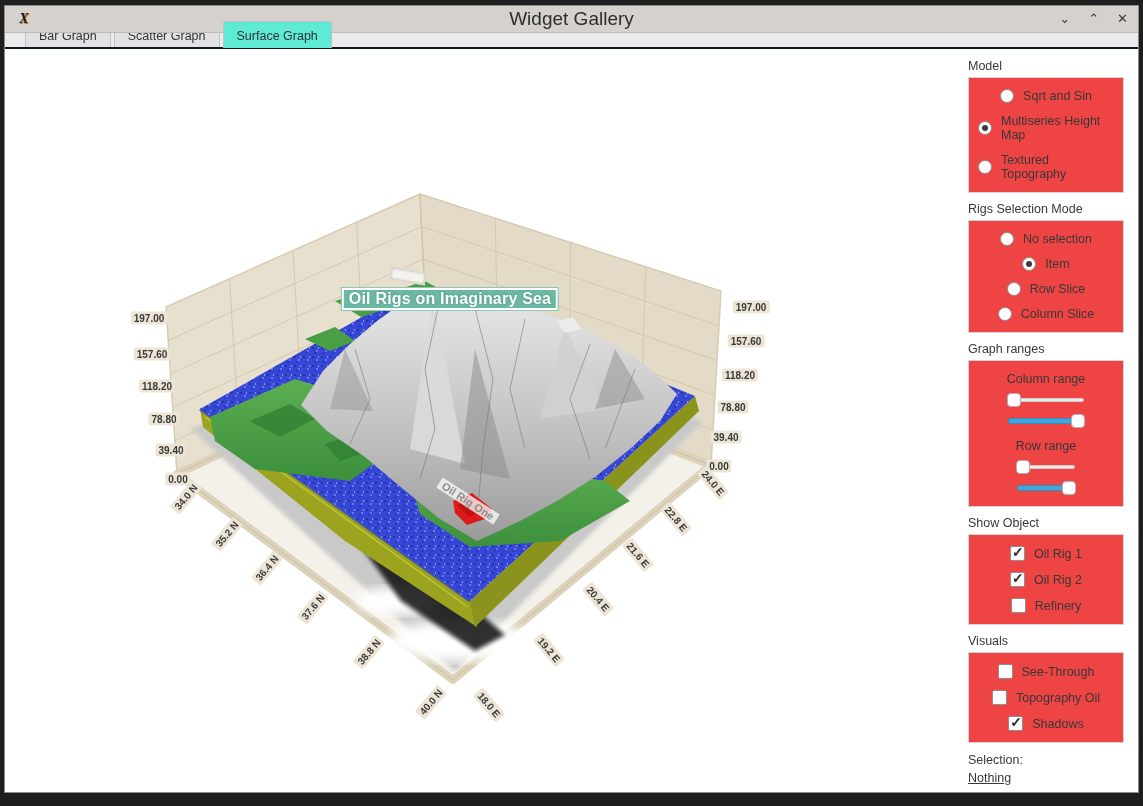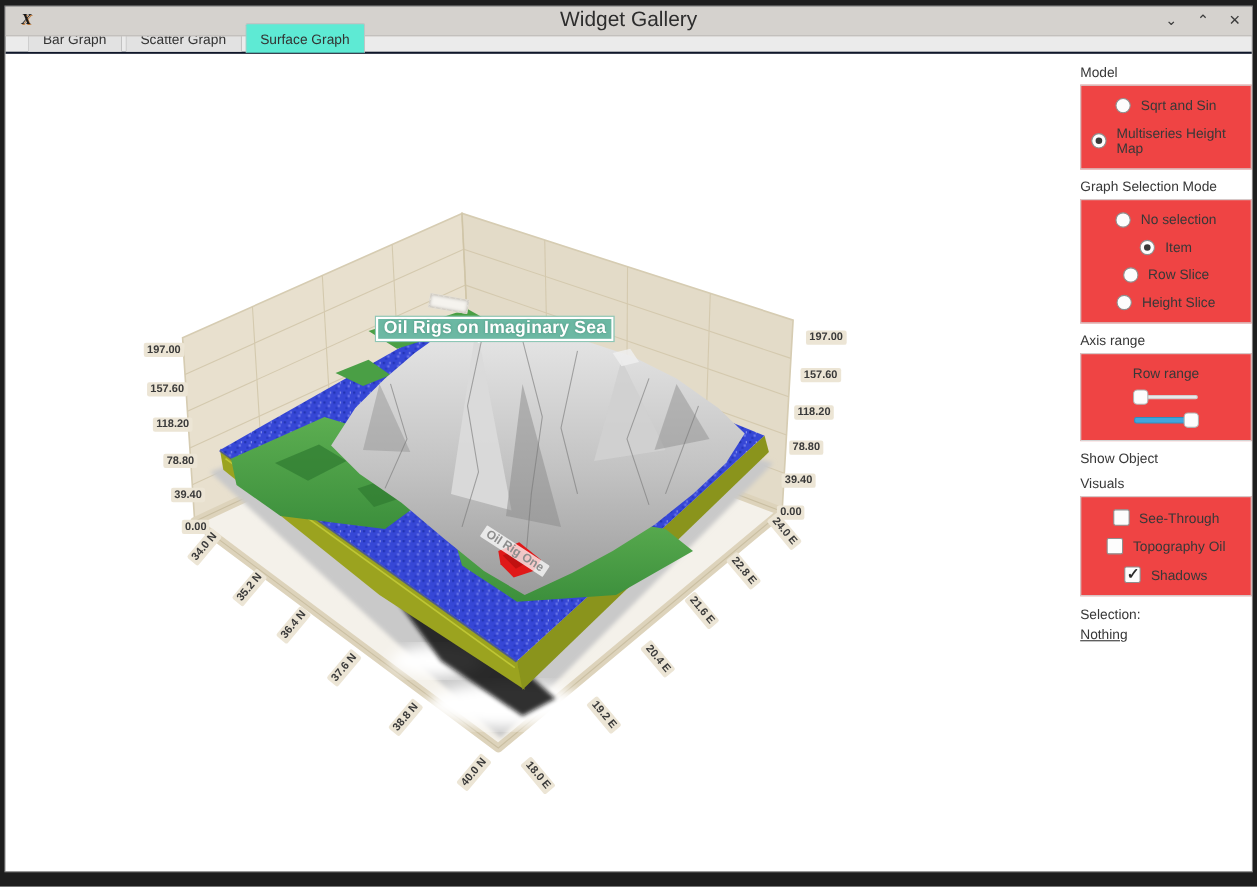--- a/index.html
+++ b/index.html
@@ -41,21 +41,21 @@
             color:#fff; font-size:16px; font-weight:bold; letter-spacing:.2px; padding:0 5px;
             white-space:nowrap; text-shadow:0 0 2px rgba(70,140,120,.9); }
   .partial-label { position:absolute; left:403px; top:227px; width:36px; height:13px;
                    transform:translate(-50%,-50%) rotate(10deg); background:#f5f3ee;
                    border:1px solid #d5d0c6; box-shadow:inset 0 0 3px #b5b2ac; }
   .rig-label { position:absolute; left:463px; top:452px; transform:translate(-50%,-50%) rotate(33deg);
                background:rgba(250,250,250,.78); color:#8d8d8d; font-size:11px; font-weight:bold;
                padding:0 4px; border-radius:1px; white-space:nowrap; }
 
   
-  .panel { position:absolute; top:8px; right:0; width:156px; font-size:12.5px; color:#383838;margin-left:25px; }
+  .panel { position:absolute; top:8px; right:14px; width:156px; font-size:12.5px; color:#383838;margin-left:25px; }
   .section-label { margin:9px 0 4px; }
   .section-label.first { margin-top:2px; }
   .groupbox { border:1px solid #d4d4d4; background:#ef4444; padding:11px 9px; display:flex; flex-direction:column; gap:11px;align-items:center; }
   .opt-row { display:flex; align-items:center; gap:9px; line-height:14px; }
   .radio { width:14px; height:14px; border:1px solid #8f8f8f; border-radius:50%; background:#fdfdfd; position:relative; flex:0 0 auto; }
   .radio.checked::after { content:""; position:absolute; inset:3px; background:#3a3a3a; border-radius:50%; }
   .checkbox { width:15px; height:15px; border:1px solid #8f8f8f; border-radius:2px; background:#fdfdfd; position:relative; flex:0 0 auto; }
   .checkbox.checked::after { content:"✓"; position:absolute; left:1px; top:-2px; font-size:14px; font-weight:bold; color:#2c2c2c; }
   .range-block { display:flex; flex-direction:column; gap:7px; }
   .slider-label { line-height:14px; }
@@ -234,58 +234,87 @@
       <div class="section-label first">Model</div>
       <div class="groupbox">
         <div class="opt-row">
           <span class="radio"></span>
           <span>Sqrt and Sin</span>
         </div>
         <div class="opt-row">
           <span class="radio checked"></span>
           <span>Multiseries Height Map</span>
         </div>
-      </div>
-
-      <div class="section-label">Graph Selection Mode</div>
+        <div class="opt-row">
+          <span class="radio"></span>
+          <span>Textured Topography</span>
+        </div>
+      </div>
+
+      <div class="section-label">Rigs Selection Mode</div>
       <div class="groupbox">
         <div class="opt-row">
           <span class="radio"></span>
           <span>No selection</span>
         </div>
         <div class="opt-row">
           <span class="radio checked"></span>
           <span>Item</span>
         </div>
         <div class="opt-row">
           <span class="radio"></span>
           <span>Row Slice</span>
         </div>
         <div class="opt-row">
           <span class="radio"></span>
-          <span>Height Slice</span>
-        </div>
-      </div>
-
-      <div class="section-label">Axis range</div>
-      <div class="groupbox">
+          <span>Column Slice</span>
+        </div>
+      </div>
+
+      <div class="section-label">Graph ranges</div>
+      <div class="groupbox">
+        <div class="range-block">
+          <div class="slider-label">Column range</div>
+          <div class="slider at-left">
+            <div class="groove"></div>
+            <div class="handle"></div>
+          </div>
+          <div class="slider filled at-right">
+            <div class="groove"></div>
+            <div class="handle"></div>
+          </div>
+        </div>
         <div class="range-block">
           <div class="slider-label">Row range</div>
           <div class="slider at-left">
             <div class="groove"></div>
             <div class="handle"></div>
           </div>
           <div class="slider filled at-right">
             <div class="groove"></div>
             <div class="handle"></div>
           </div>
         </div>
       </div>
 
       <div class="section-label">Show Object</div>
+      <div class="groupbox">
+        <div class="opt-row">
+          <span class="checkbox checked"></span>
+          <span>Oil Rig 1</span>
+        </div>
+        <div class="opt-row">
+          <span class="checkbox checked"></span>
+          <span>Oil Rig 2</span>
+        </div>
+        <div class="opt-row">
+          <span class="checkbox"></span>
+          <span>Refinery</span>
+        </div>
+      </div>
 
       <div class="section-label">Visuals</div>
       <div class="groupbox">
         <div class="opt-row">
           <span class="checkbox"></span>
           <span>See-Through</span>
         </div>
         <div class="opt-row">
           <span class="checkbox"></span>
           <span>Topography Oil</span>

